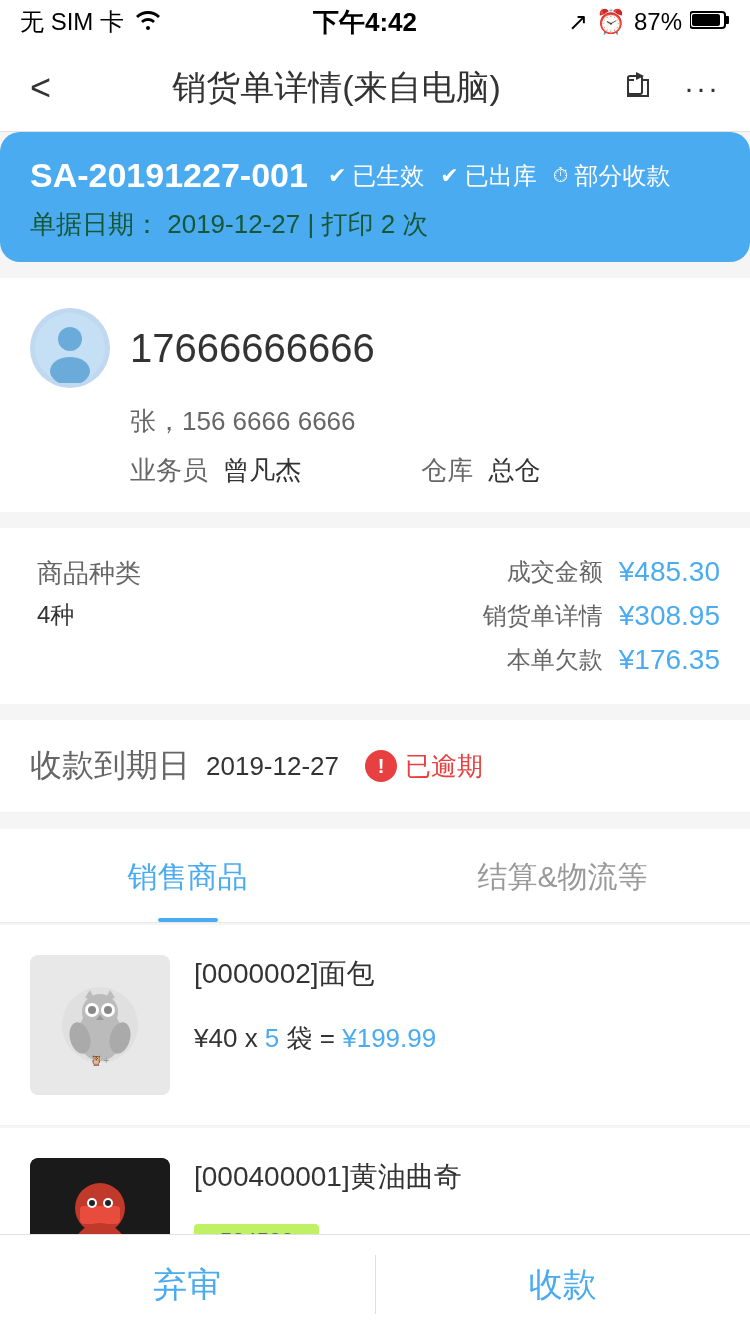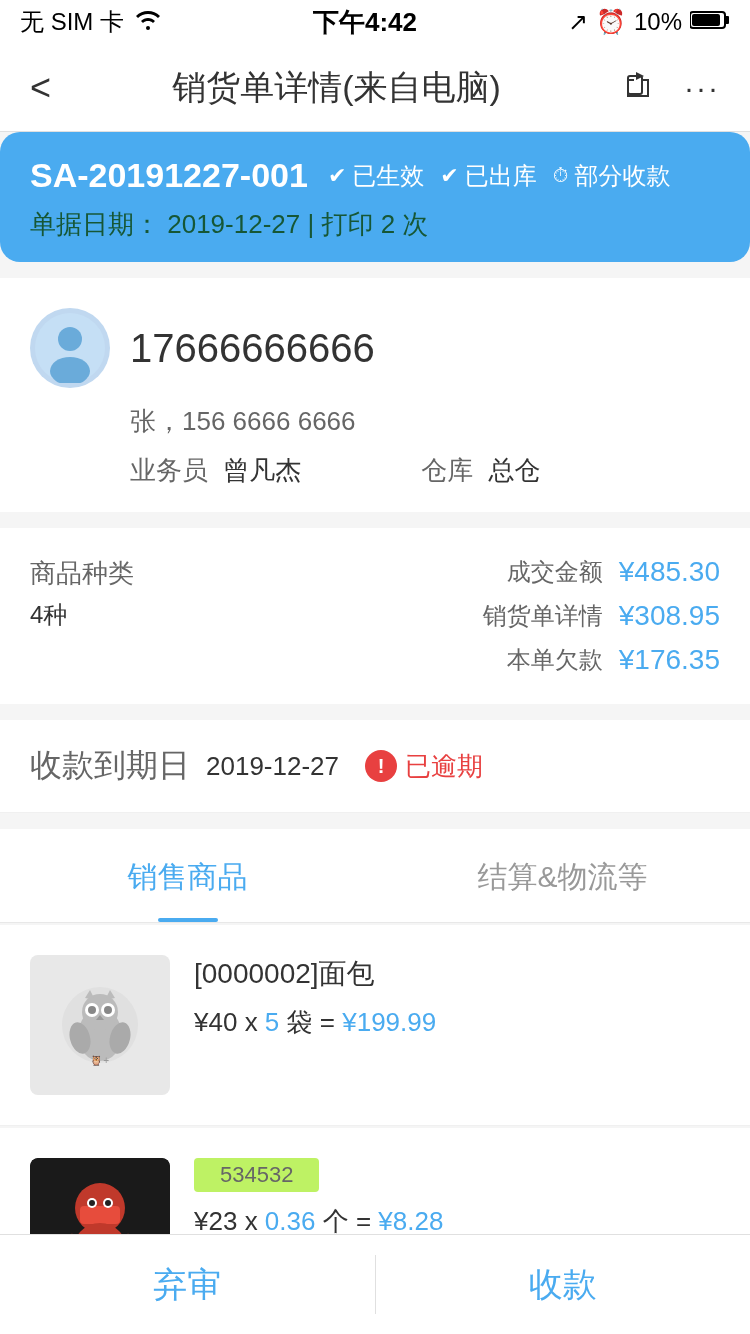--- a/index.html
+++ b/index.html
@@ -134,20 +134,21 @@
       padding: 28px 30px;
       margin-top: 16px;
       display: flex;
       justify-content: space-between;
       align-items: flex-start;
     }
     .summary-left {
       display: flex;
       flex-direction: column;
       gap: 8px;
+      margin-left: 7px;
     }
     .summary-label {
       font-size: 26px;
       color: #666;
     }
     .summary-value {
       font-size: 24px;
       color: #333;
       font-weight: 400;
     }
@@ -274,21 +275,21 @@
       display: flex;
       align-items: center;
       justify-content: center;
       position: relative;
       border-radius: 8px;
     }
     .product-info {
       flex: 1;
       display: flex;
       flex-direction: column;
-      gap: 12px;
+      gap: 28px;
     }
     .product-name {
       font-size: 28px;
       color: #333;
       font-weight: 500;
     }
     .product-tag {
       display: inline-block;
       background: #bef264;
       color: #666;
@@ -348,21 +349,21 @@
         <path d="M14 16a2 2 0 1 1 0 4 2 2 0 0 1 0-4z" fill="#000"></path>
         <path d="M7 11c1.9-1.9 4.5-3 7-3s5.1 1.1 7 3l-2 2c-1.4-1.4-3.1-2-5-2s-3.6.6-5 2l-2-2z" fill="#000"></path>
         <path d="M2 6C5.3 2.7 9.5 1 14 1s8.7 1.7 12 5l-2 2C21.3 5.3 17.8 4 14 4S6.7 5.3 4 8L2 6z" fill="#000"></path>
       </svg>
     </span>
   </div>
   <div class="status-center">下午4:42</div>
   <div class="status-right">
     <span>↗</span>
     <span>⏰</span>
-    <span>10%</span>
+    <span>87%</span>
     <span>
       <svg width="40" height="20" viewBox="0 0 40 20">
         <rect x="0" y="2" width="35" height="16" rx="3" ry="3" fill="none" stroke="#000" stroke-width="2"></rect>
         <rect x="35" y="6" width="4" height="8" rx="1" fill="#000"></rect>
         <rect x="2" y="4" width="28" height="12" rx="2" fill="#000"></rect>
       </svg>
     </span>
   </div>
 </div>
 
@@ -531,20 +532,21 @@
         <ellipse cx="70" cy="95" rx="28" ry="30" fill="#c0392b"></ellipse>
 
         <line x1="42" y1="80" x2="20" y2="100" stroke="#c0392b" stroke-width="8" stroke-linecap="round"></line>
         <line x1="98" y1="80" x2="120" y2="100" stroke="#c0392b" stroke-width="8" stroke-linecap="round"></line>
 
         <text x="70" y="135" text-anchor="middle" font-size="11" fill="#444">diamond whale</text>
       </svg>
     </div>
   </div>
   <div class="product-info">
+    <span class="product-name">[000400001]黄油曲奇</span>
     <span class="product-tag">534532</span>
     <div class="product-price-row">
       <span>¥23</span>
       <span> x </span>
       <span class="qty-highlight">0.36</span>
       <span>个</span>
       <span> = </span>
       <span class="price-highlight">¥8.28</span>
     </div>
   </div>

